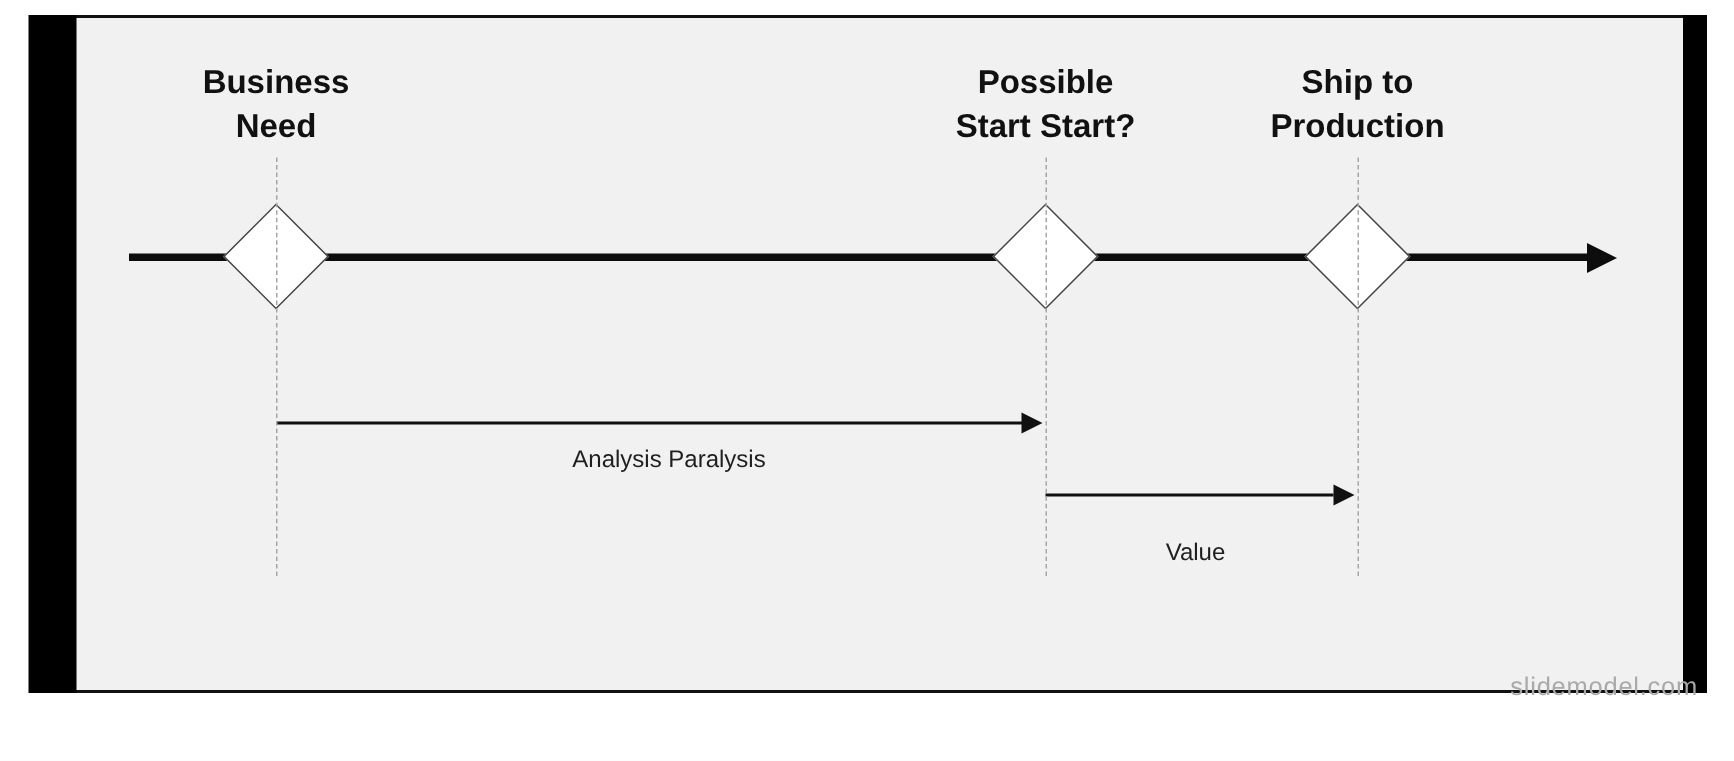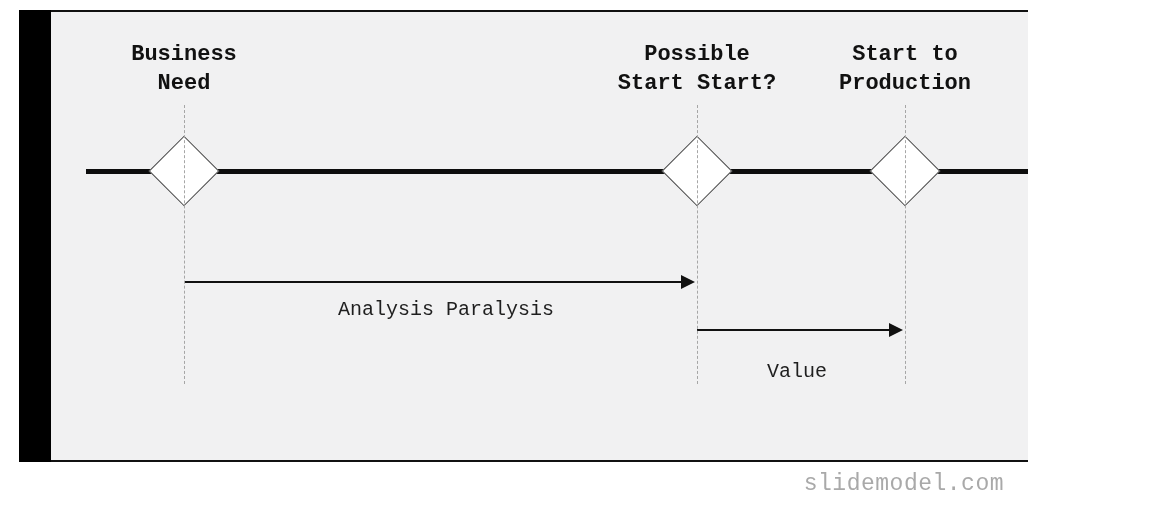--- a/index.html
+++ b/index.html
@@ -1,21 +1,21 @@
 <!DOCTYPE html>
 <html><head>
 <meta charset="utf-8">
 <style>
   html,body{margin:0;padding:0;background:#ffffff;}
   #canvas{
     position:relative;
-    width:1028px;height:507px;
+    width:1156px;height:507px;
     background:#ffffff;
     overflow:hidden;
-    font-family:Liberation Mono, monospace;
+    font-family:Liberation Sans, sans-serif;
   }
   
   .slide{
     position:absolute;left:20px;top:10px;width:1118px;height:452px;
     background:#f1f1f2;
     border-top:2px solid #111111;
     border-bottom:2px solid #111111;
     box-sizing:border-box;
   }
   .side-bar{position:absolute;top:10px;height:452px;background:#000000;}
@@ -70,29 +70,29 @@
   .span-head{
     position:absolute;width:0;height:0;
     border-top:7px solid transparent;
     border-bottom:7px solid transparent;
     border-left:14px solid #111111;z-index:2;
   }
   .span-head.a{left:681px;top:275px;}
   .span-head.b{left:889px;top:323px;}
   .span-label{
     position:absolute;transform:translateX(-50%);
-    font-size:20px;color:#1f1f1f;font-weight:normal;z-index:4;white-space:nowrap;text-align:center;
+    font-size:16px;color:#1f1f1f;font-weight:normal;z-index:4;white-space:nowrap;text-align:center;
   }
   .span-label.a{left:446px;top:298px;}
   .span-label.b{left:797px;top:360px;}
 
   
   .watermark{
-    position:absolute;right:24px;top:471px;
-    font-size:23px;color:#a9a9a9;letter-spacing:0.5px;
+    position:absolute;right:24px;top:448px;
+    font-size:17px;color:#a9a9a9;letter-spacing:0.5px;
   }
 </style>
 </head>
 <body>
 
 <div id="canvas">
 
   <div class="slide"></div>
   <div class="side-bar left"></div>
   <div class="side-bar right"></div>
@@ -105,21 +105,21 @@
   <div class="diamond m2"></div>
 
   <div class="guide m0"></div>
   <div class="guide m1"></div>
   <div class="guide m2"></div>
 
   <div class="ms-label m0">Business
 Need</div>
   <div class="ms-label m1">Possible
 Start Start?</div>
-  <div class="ms-label m2">Start to
+  <div class="ms-label m2">Ship to
 Production</div>
 
   <div class="span-line a"></div>
   <div class="span-head a"></div>
   <div class="span-label a">Analysis Paralysis</div>
 
   <div class="span-line b"></div>
   <div class="span-head b"></div>
   <div class="span-label b">Value</div>
 

